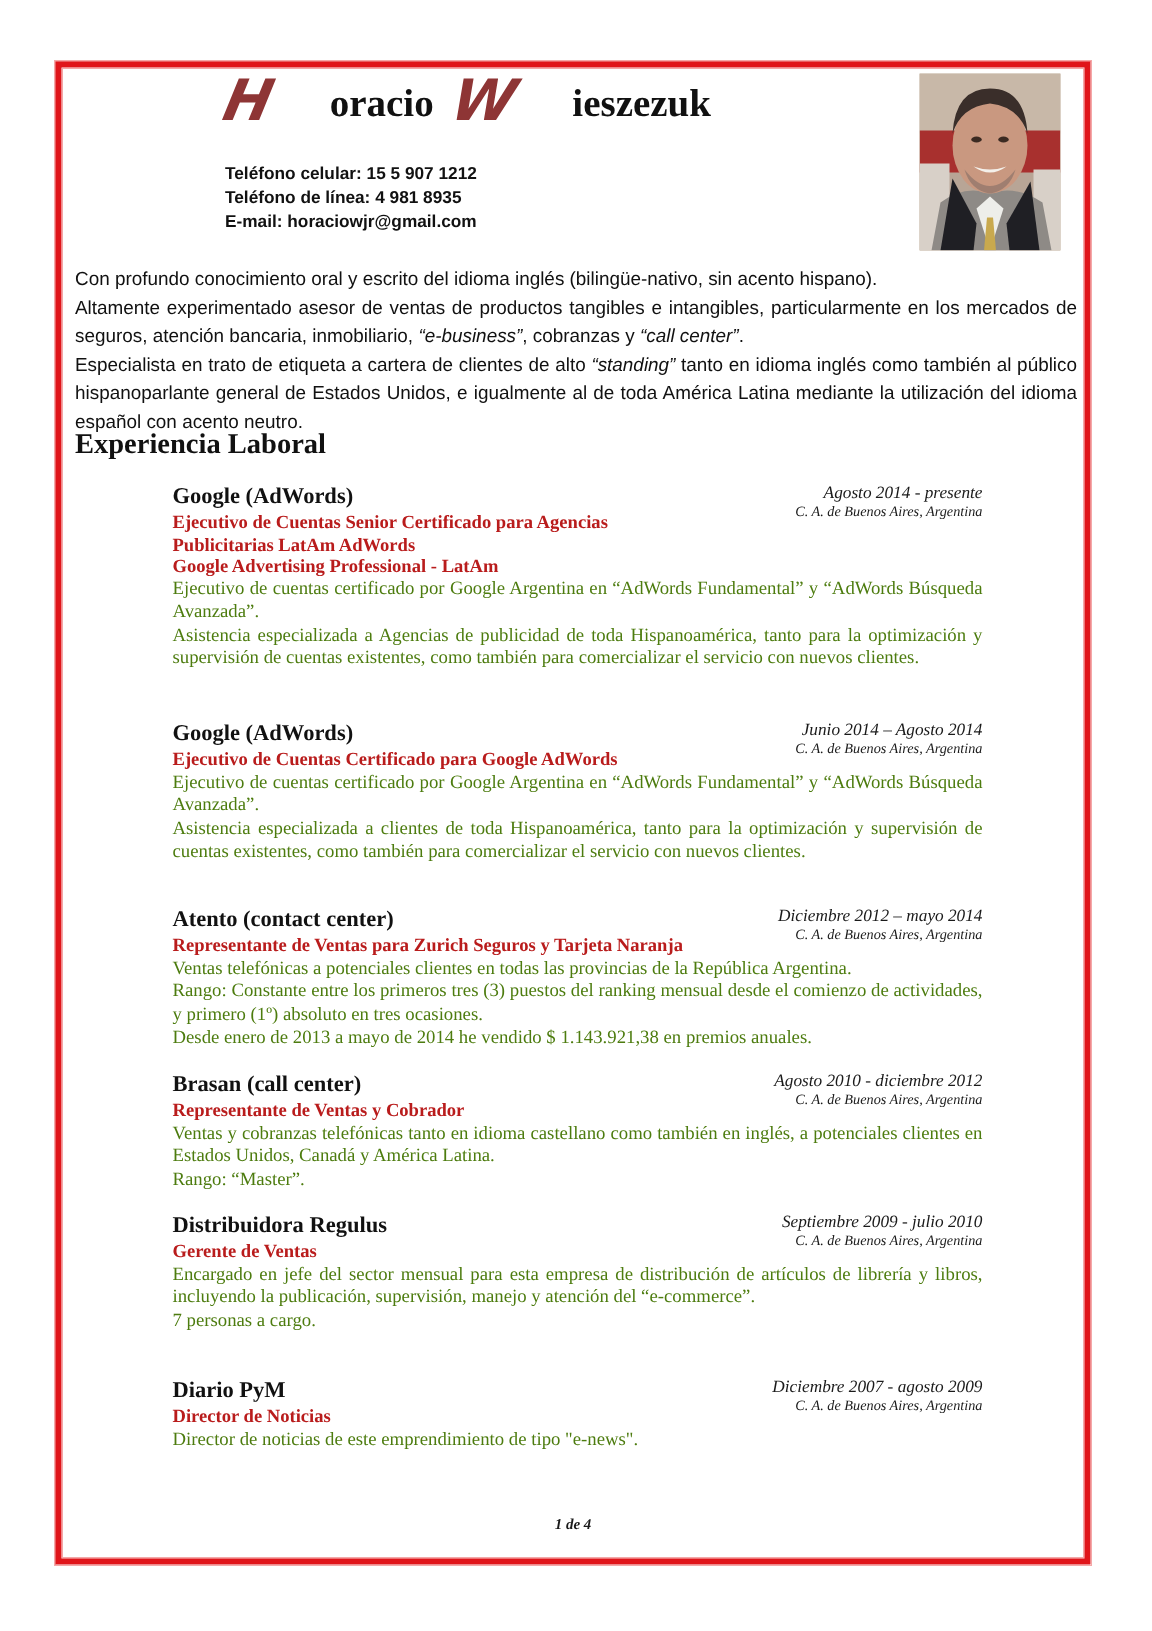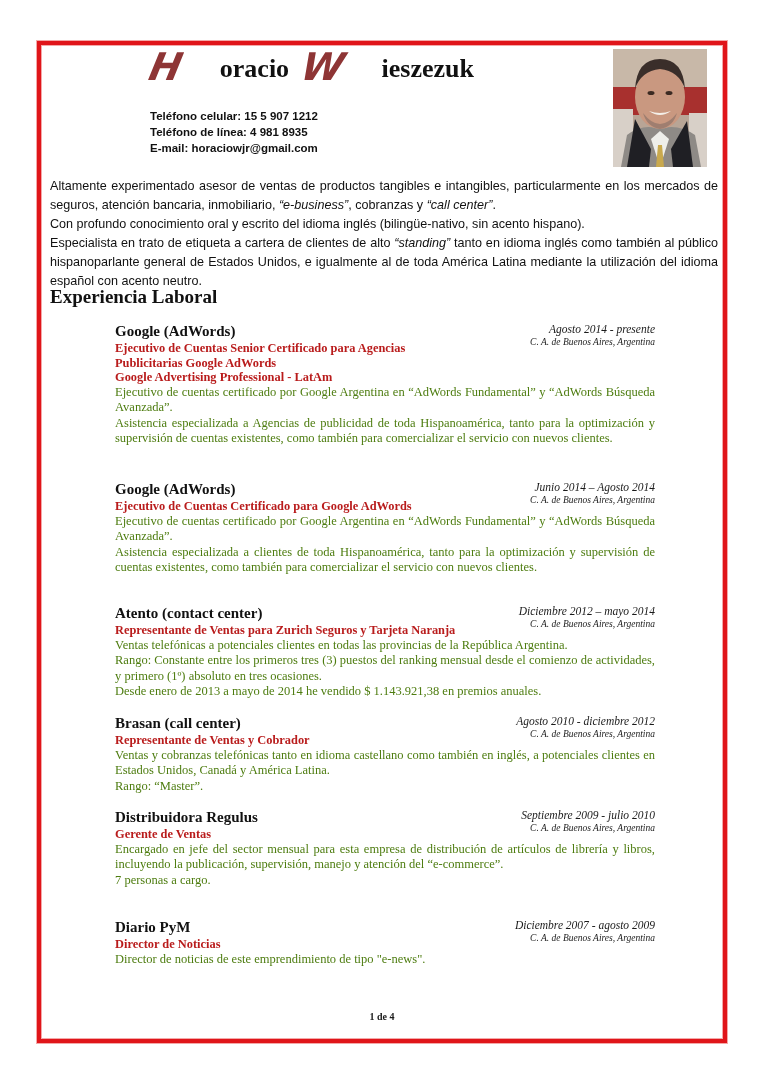--- a/index.html
+++ b/index.html
@@ -32,21 +32,21 @@
   
   .job { position: absolute; left: 115px; width: 540px; }
   .job .head { position: relative; height: 19px; }
   .job .company { font-size: 15px; font-weight: bold; color: #111; line-height: 19px; }
   .job .dates { position: absolute; right: 0; top: 0; font-size: 11.5px; font-style: italic; line-height: 14px; text-align: right; }
   .job .place { position: absolute; right: 0; top: 14px; font-size: 9.5px; font-style: italic; line-height: 12px; text-align: right; white-space: nowrap; }
   .job .role { font-size: 12.4px; font-weight: bold; color: #b91c1c; line-height: 14.5px; }
   .job .desc { font-size: 12.5px; line-height: 15.5px; color: #4d7c0f; text-align: justify; }
   .job .desc p { margin: 0; }
 
-  .page-number { position: absolute; left: 0; width: 764px; top: 1011px; text-align: center; font-size: 10px; font-weight: bold; }
+  .page-number { position: absolute; left: 0; width: 764px; top: 1011px; text-align: center; font-size: 10px; font-weight: bold; font-style: italic; }
 </style>
 </head>
 <body>
 
 <div class="page-frame"></div>
 
 <div class="name">
   <span class="initial">H</span><span class="rest">oracio</span>
   <span class="initial">W</span><span class="rest">ieszezuk</span>
 </div>
@@ -72,35 +72,35 @@
     <ellipse cx="47" cy="48" rx="25" ry="32" fill="#c99880"></ellipse>
     <path d="M22 40 Q24 10 47 10 Q70 10 72 40 Q66 22 47 20 Q28 22 22 40 Z" fill="#3a2e2a"></path>
     <ellipse cx="38" cy="44" rx="3.5" ry="2" fill="#3b2a22"></ellipse>
     <ellipse cx="56" cy="44" rx="3.5" ry="2" fill="#3b2a22"></ellipse>
     <path d="M36 62 Q47 70 58 62 Q47 66 36 62 Z" fill="#f4f0ea"></path>
     <path d="M30 64 Q47 86 64 64 Q60 78 47 80 Q34 78 30 64 Z" fill="#7b6a62" opacity="0.55"></path>
   </svg>
 </div>
 
 <div class="summary">
+  <p>Con profundo conocimiento oral y escrito del idioma inglés (bilingüe-nativo, sin acento hispano).</p>
   <p><span>Altamente experimentado asesor de ventas de productos tangibles e intangibles, particularmente en los mercados de seguros, atención bancaria, inmobiliario, </span><i>“e-business”</i><span>, cobranzas y </span><i>“call center”</i><span>.</span></p>
-  <p>Con profundo conocimiento oral y escrito del idioma inglés (bilingüe-nativo, sin acento hispano).</p>
   <p><span>Especialista en trato de etiqueta a cartera de clientes de alto </span><i>“standing”</i><span> tanto en idioma inglés como también al público hispanoparlante general de Estados Unidos, e igualmente al de toda América Latina mediante la utilización del idioma español con acento neutro.</span></p>
 </div>
 
 <div class="section-title">Experiencia Laboral</div>
 
 <div class="job" style="top:322px;">
   <div class="head">
     <span class="company">Google (AdWords)</span>
     <span class="dates">Agosto 2014 - presente</span>
     <span class="place">C. A. de Buenos Aires, Argentina</span>
   </div>
   <div class="role">Ejecutivo de Cuentas Senior  Certificado para Agencias</div>
-  <div class="role">Publicitarias Google AdWords</div>
+  <div class="role">Publicitarias LatAm AdWords</div>
   <div class="role">Google Advertising Professional - LatAm</div>
   <div class="desc">
     <p>Ejecutivo de cuentas certificado por Google Argentina en “AdWords Fundamental” y “AdWords Búsqueda Avanzada”.</p>
     <p>Asistencia especializada a Agencias de publicidad de toda Hispanoamérica, tanto para la optimización y supervisión de cuentas existentes, como también para comercializar el servicio con nuevos clientes.</p>
   </div>
 </div>
 
 <div class="job" style="top:480px;">
   <div class="head">
     <span class="company">Google (AdWords)</span>

